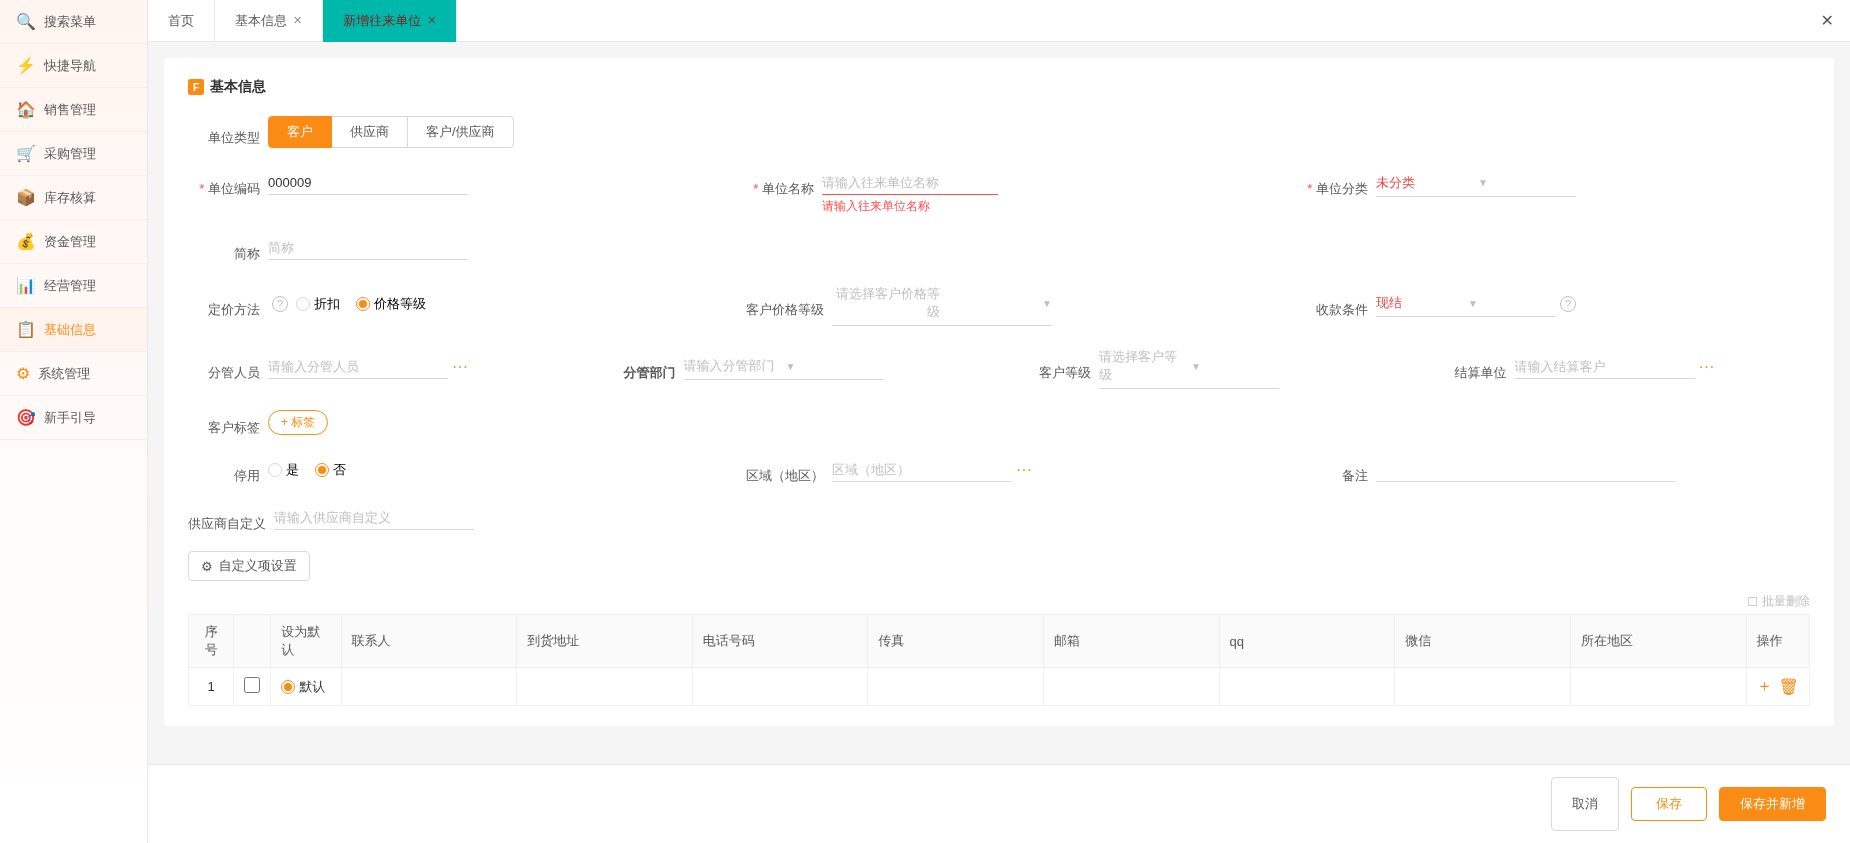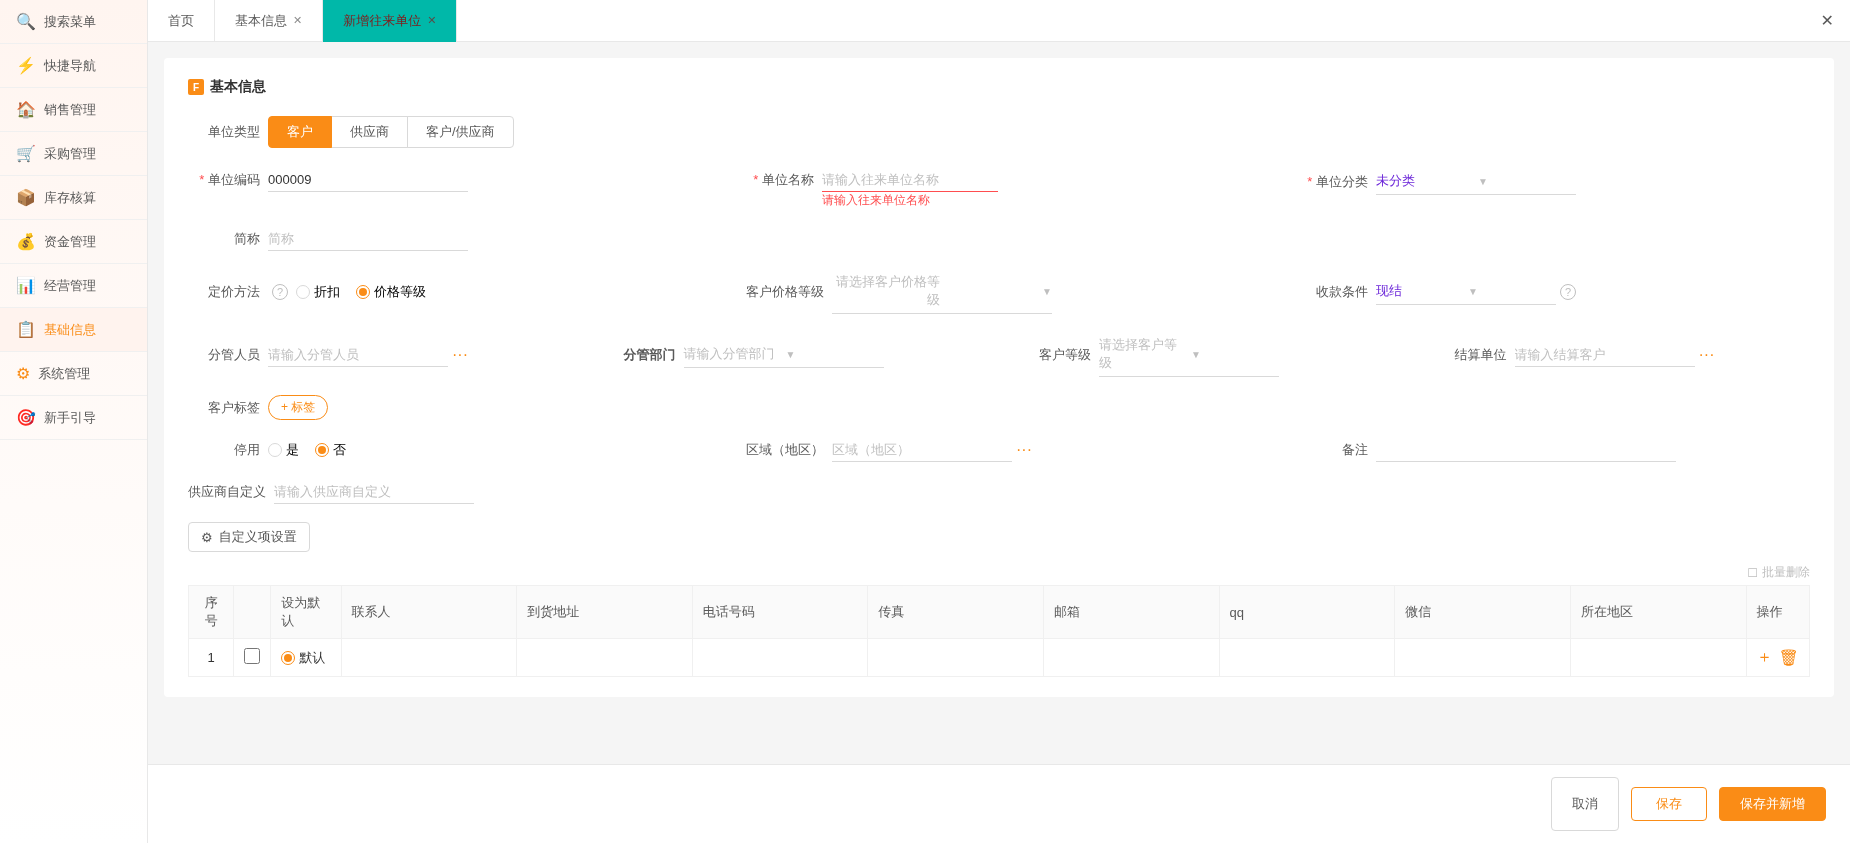--- a/index.html
+++ b/index.html
@@ -148,20 +148,21 @@
       flex: 1;
       min-width: 0;
     }
     .form-label {
       color: #595959;
       font-size: 13px;
       white-space: nowrap;
       min-width: 80px;
       text-align: right;
       padding-right: 8px;
+      margin-top: 12px;
     }
     .form-label.required::before {
       content: '* ';
       color: #ff4d4f;
     }
     .form-input {
       flex: 1;
       border: none;
       border-bottom: 1px solid #d9d9d9;
       padding: 4px 0;
@@ -191,21 +192,21 @@
       border-bottom: 1px solid #d9d9d9;
       padding: 4px 0;
       cursor: pointer;
       max-width: 200px;
       flex: 1;
       gap: 4px;
     }
     .form-select span {
       flex: 1;
       font-size: 13px;
-      color: #6d28d9;
+      color: #ef4444;
     }
     .form-select .placeholder { color: #bfbfbf; }
     .form-select .arrow { color: #bfbfbf; font-size: 10px; }
 
     
     .radio-group {
       display: flex;
       align-items: center;
       gap: 16px;
     }

